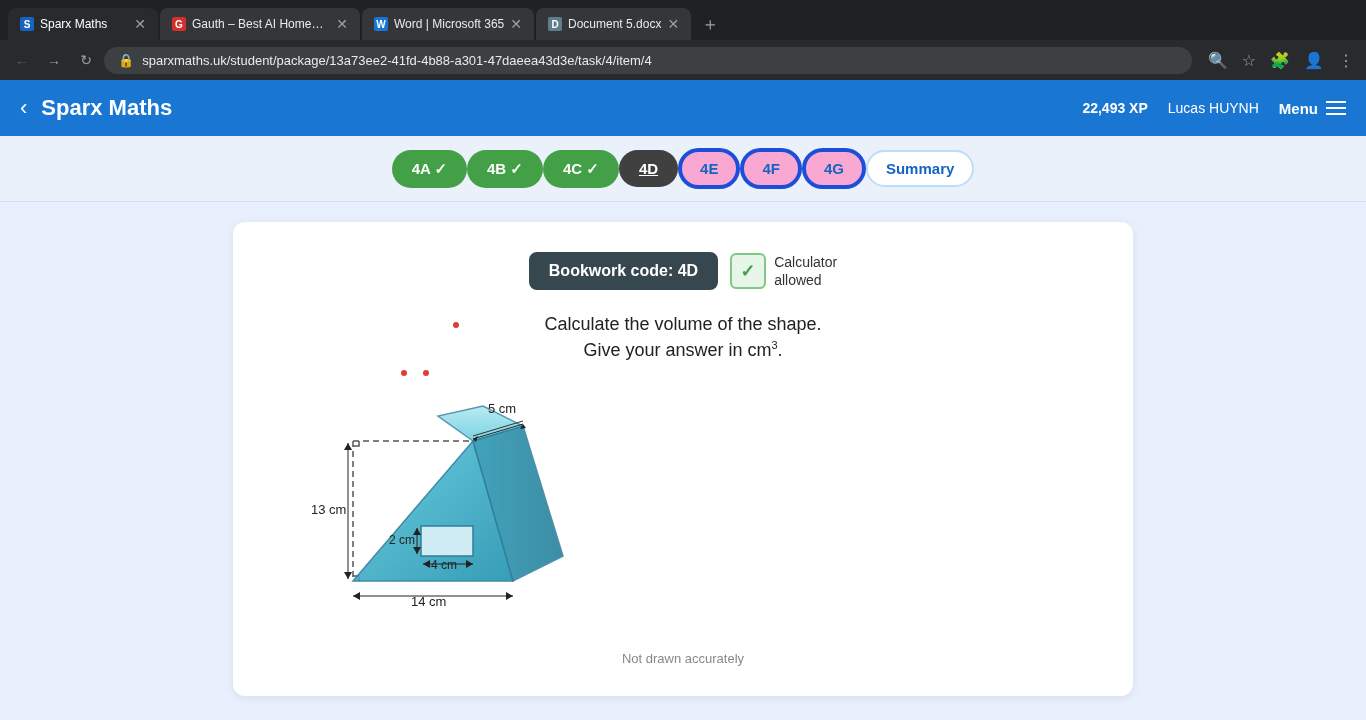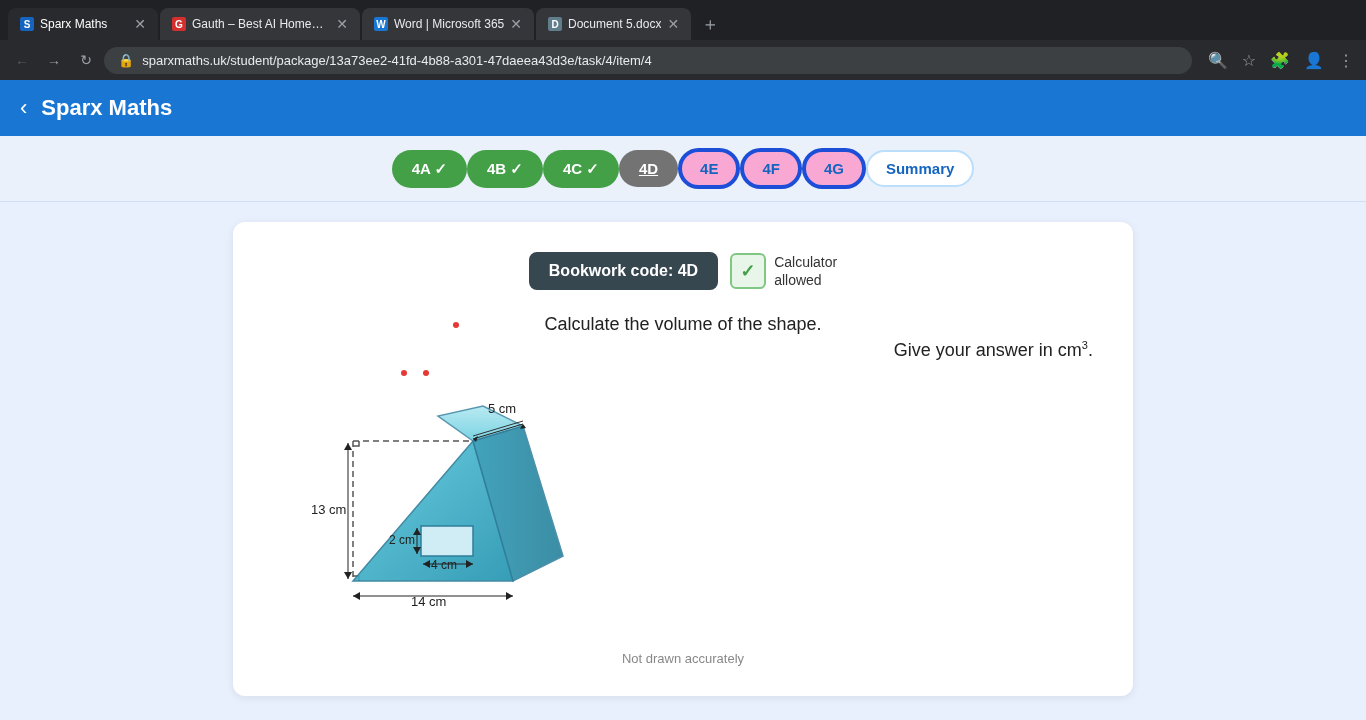--- a/index.html
+++ b/index.html
@@ -35,40 +35,40 @@
     .xp-label { color: white; font-weight: 600; font-size: 14px; }
     .user-name { color: white; font-size: 14px; }
     .menu-btn { display: flex; align-items: center; gap: 8px; color: white; font-size: 15px; font-weight: 600; cursor: pointer; }
     .hamburger { display: flex; flex-direction: column; gap: 4px; }
     .hamburger span { display: block; width: 20px; height: 2px; background: white; }
 
     
     .tabs-bar { background: #eaf1fb; display: flex; align-items: center; justify-content: center; padding: 12px 16px; border-bottom: 1px solid #d0dff5; }
     .task-tab { padding: 8px 18px; border-radius: 24px; font-size: 15px; font-weight: 600; cursor: pointer; border: 2px solid transparent; text-decoration: none; }
     .task-tab.green { background: #43a047; color: white; }
-    .task-tab.active-blue { background: #737373; color: white; text-decoration: underline; }
+    .task-tab.active-blue { background: #404040; color: white; text-decoration: underline; }
     .task-tab.outline { background: #f9a8d4; color: #1565c0; border: 4px solid #1d4ed8; }
     .task-tab.summary { background: white; color: #1565c0; border: 2px solid #bbdefb; font-weight: 600; }
 
     
     .main-content { background: #e8f0fe; padding: 20px; min-height: calc(720px - 56px - 52px - 46px - 56px); display: flex; justify-content: center; }
     .content-card { background: white; border-radius: 12px; padding: 30px 40px; max-width: 900px; width: 100%; position: relative; box-shadow: 0 2px 8px rgba(0,0,0,0.08); }
 
     
     .bookwork-row { display: flex; align-items: center; justify-content: center; gap: 12px; margin-bottom: 24px; }
     .bookwork-code { background: #37474f; color: white; padding: 10px 20px; border-radius: 8px; font-size: 16px; font-weight: 700; }
     .calculator-allowed { display: flex; align-items: center; gap: 8px; font-size: 14px; color: #555; }
     .calc-icon { width: 36px; height: 36px; background: #e8f5e9; border: 2px solid #81c784; border-radius: 6px; display: flex; align-items: center; justify-content: center; position: relative; }
     .calc-check { color: #43a047; font-size: 18px; font-weight: bold; }
     .calc-text { font-size: 14px; color: #333; line-height: 1.3; }
 
     
     .problem-intro { text-align: center; font-size: 18px; color: #222; margin-bottom: 20px; line-height: 1.5; }
     .problem-calc { text-align: center; font-size: 18px; color: #222; margin-bottom: 4px; }
-    .problem-units { text-align: right; font-size: 18px; color: #222; margin-bottom: 20px; }
+    .problem-units { text-align: center; font-size: 18px; color: #222; margin-bottom: 20px; }
     sup { font-size: 11px; }
 
     
     .diagram-container { display: flex; margin: 10px 0; }
     .diagram-note { text-align: center; font-size: 13px; color: #888; margin-top: 4px; }
 
     
     .dot { position: absolute; width: 6px; height: 6px; border-radius: 50%; background: #e53935; }
   </style>
 </head>
@@ -112,20 +112,32 @@
       <div class="browser-action-btn">🧩</div>
       <div class="browser-action-btn">👤</div>
       <div class="browser-action-btn">⋮</div>
     </div>
   </div>
 </div>
 
 <div class="app-header">
   <div class="back-btn">‹</div>
   <div class="app-logo">Sparx Maths</div>
+  <div class="header-right">
+    <span class="xp-label">22,493 XP</span>
+    <span class="user-name">Lucas HUYNH</span>
+    <div class="menu-btn">
+      <span>Menu</span>
+      <div class="hamburger">
+        <span></span>
+          <span></span>
+          <span></span>
+      </div>
+    </div>
+  </div>
 </div>
 
 <div class="tabs-bar">
   <div class="task-tab green">4A ✓</div>
   <div class="task-tab green">4B ✓</div>
   <div class="task-tab green">4C ✓</div>
   <div class="task-tab active-blue">4D</div>
   <div class="task-tab outline">4E</div>
   <div class="task-tab outline">4F</div>
   <div class="task-tab outline">4G</div>

